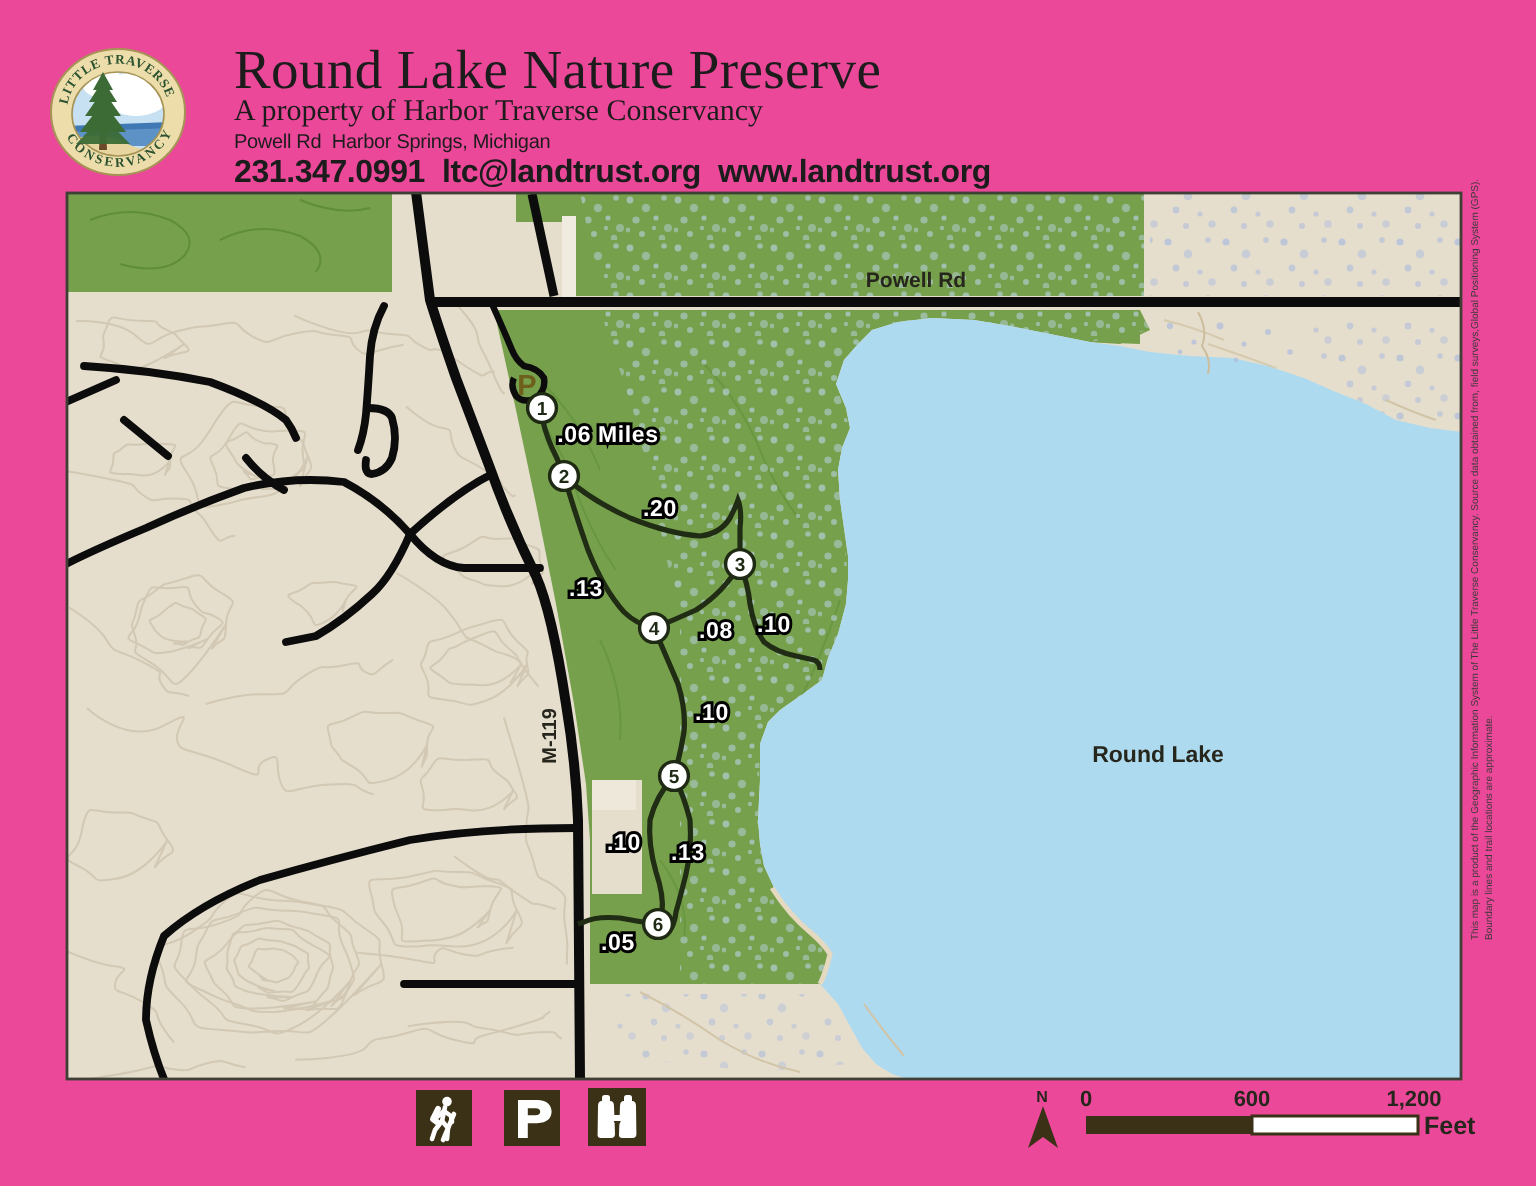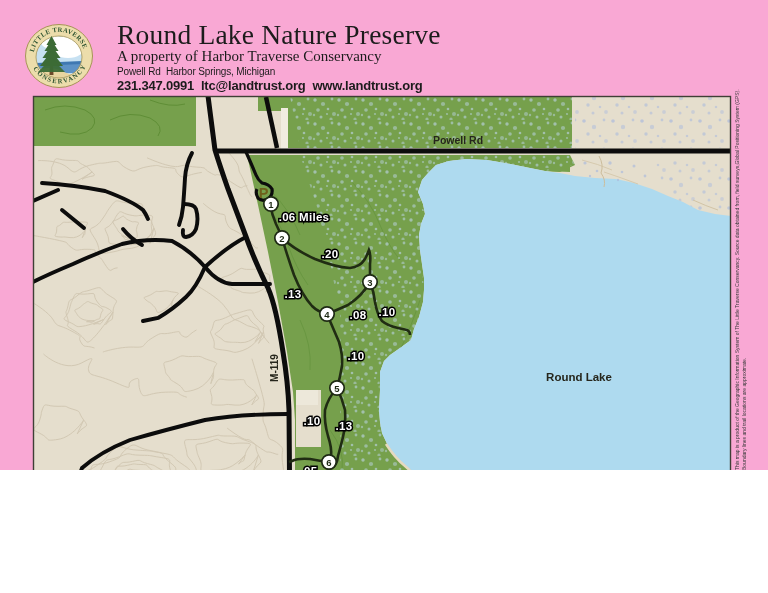--- a/index.html
+++ b/index.html
@@ -1,21 +1,21 @@
 <!DOCTYPE html>
 <html><head>
 <meta charset="utf-8">
 <style>
 html,body{margin:0;padding:0;background:#ffffff;}
-#page{position:relative;width:768px;height:470px;overflow:hidden;background:#f9a8d4;font-family:"Liberation Sans",sans-serif;}
+#page{position:relative;width:768px;height:593px;overflow:hidden;background:#ec4899;font-family:"Liberation Sans",sans-serif;}
 .hdr{position:absolute;left:117px;color:#1c1c1c;line-height:1;filter:blur(0px);}
 #title{top:21px;font-family:"Liberation Serif",serif;font-size:27.5px;letter-spacing:0.2px;}
 #sub{top:49px;font-family:"Liberation Serif",serif;font-size:15px;}
 #addr{top:67px;font-size:10px;font-weight:normal;letter-spacing:-0.15px;}
-#contact{top:79px;font-size:13px;font-weight:bold;letter-spacing:-0.2px;}
+#contact{top:79px;font-size:16px;font-weight:bold;letter-spacing:-0.2px;}
 </style>
 </head>
 <body>
 <div id="page">
 
 <svg width="768" height="593" viewBox="0 0 768 593" style="position:absolute;left:0;top:0;transform:translateZ(0)">
 <defs>
 <pattern id="dotsGreen" patternUnits="userSpaceOnUse" width="24" height="24">
 <circle cx="3" cy="4" r="1.7" fill="#b0cbcb" opacity="0.75"></circle>
 <circle cx="11" cy="8" r="2.1" fill="#b0cbcb" opacity="0.6"></circle>

